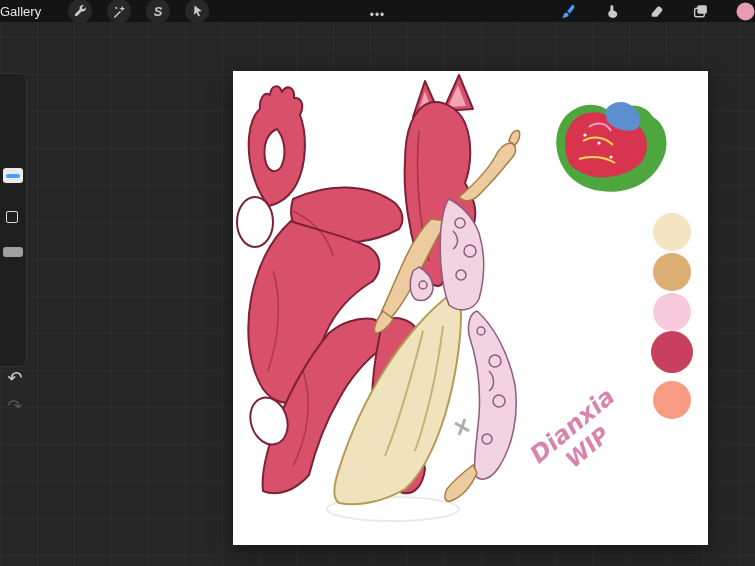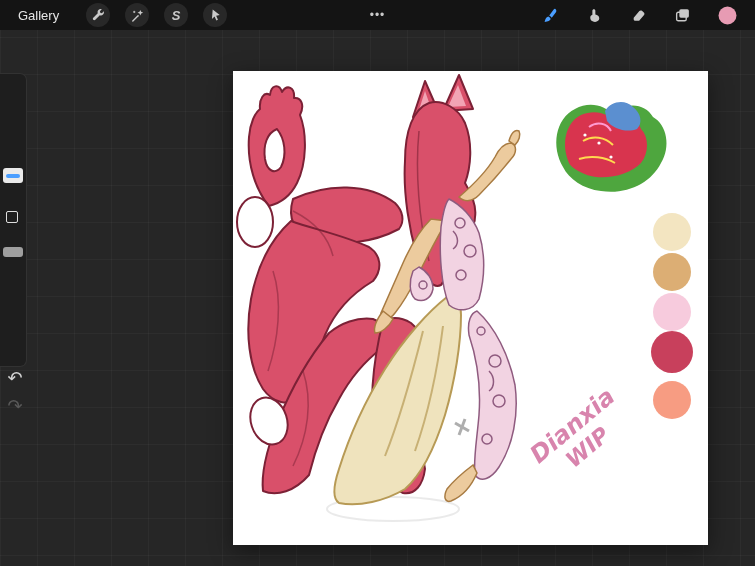--- a/index.html
+++ b/index.html
@@ -12,24 +12,24 @@
   .screen{
     position:absolute;inset:0;
     background-color:#262626;
     background-image:
       linear-gradient(rgba(255,255,255,.03) 1px, transparent 1px),
       linear-gradient(90deg, rgba(255,255,255,.03) 1px, transparent 1px);
     background-size:37px 37px;
   }
   
   .topbar{
-    position:absolute;top:0;left:0;right:0;height:30px;
+    position:absolute;top:0;left:0;right:0;height:22px;
     background:#141414;
     display:flex;align-items:center;
-    padding:0 18px;z-index:10;
+    padding:0 0;z-index:10;
   }
   .tb-left{display:flex;align-items:center;gap:15px;}
   .gallery{
     background:none;border:none;padding:0;margin-right:12px;
     color:#e6e6e6;font-size:13px;font-family:inherit;cursor:pointer;
   }
   .icon-circle{
     width:24px;height:24px;border-radius:50%;
     background:#282828;border:none;padding:0;cursor:pointer;
     display:flex;align-items:center;justify-content:center;

